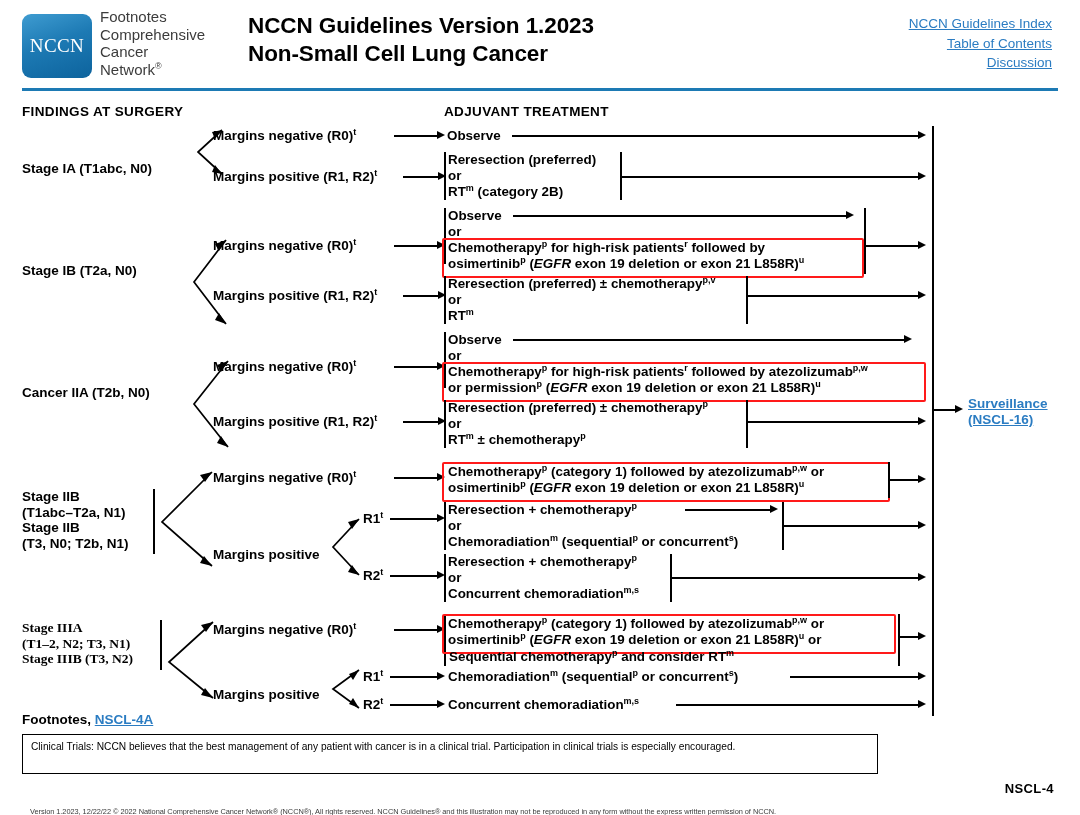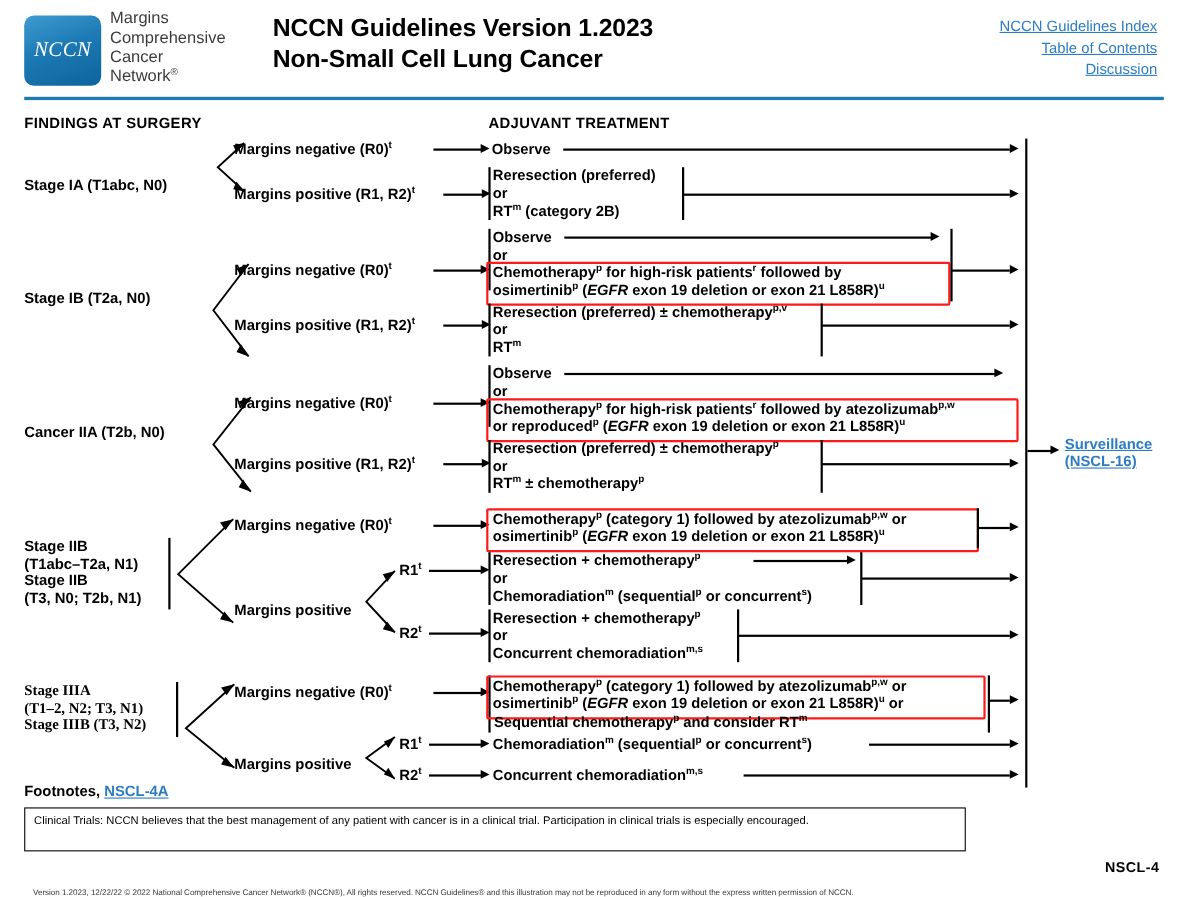--- a/index.html
+++ b/index.html
@@ -7,21 +7,21 @@
     width:1080px;height:815px;background:#ffffff;
     font-family:"Liberation Sans", sans-serif;
     color:#000; position:relative; overflow:hidden;
   }
   .abs{position:absolute;}
 
   
   #header{left:0;top:0;width:1080px;height:92px;}
   #logo-box{left:22px;top:14px;width:70px;height:64px;border-radius:9px;
     background:linear-gradient(160deg,#3f9cd1 0%,#1d7ab4 45%,#0d639d 100%);
-    display:flex;align-items:center;justify-content:center;font-style:italic;}
+    display:flex;align-items:center;justify-content:center;}
   #logo-box .lbl{color:#fff;font-size:19px;letter-spacing:.4px;
     font-family:"Liberation Serif", serif;font-weight:400;}
   #logo-words{left:100px;top:8px;width:150px;line-height:17.5px;
     font-size:15px;color:#3c3c3c;font-weight:400;}
   #logo-words div{white-space:nowrap;}
   #logo-words sup{font-size:9px;}
   #doc-title{left:248px;top:12px;width:520px;font-size:22.5px;font-weight:bold;
     line-height:28px;letter-spacing:-.1px;}
   #header-links{right:28px;top:14px;text-align:right;font-size:13.5px;
     line-height:19.5px;color:#2b7cc2;}
@@ -73,21 +73,21 @@
 </head>
 <body>
 
 <div class="abs" id="header">
 
   <div class="abs" id="logo-box">
     <span class="lbl">NCCN</span>
   </div>
 
   <div class="abs" id="logo-words">
-    <div>Margins</div>
+    <div>Footnotes</div>
     <div>Comprehensive</div>
     <div>Cancer</div>
     <div><span>Network</span><sup>®</sup></div>
   </div>
 
   <div class="abs" id="doc-title">
     <div>NCCN Guidelines Version 1.2023</div>
     <div>Non-Small Cell Lung Cancer</div>
   </div>
 
@@ -196,21 +196,21 @@
 <div class="abs arrow" style="left:438px;top:417px;"></div>
 
 <div class="abs vbar" style="left:444px;top:332px;height:56px;"></div>
 <div class="abs tx" style="left:448px;top:332px;">Observe</div>
 <div class="abs hline" style="left:513px;top:339px;width:392px;"></div>
 <div class="abs arrow" style="left:904px;top:335px;"></div>
 <div class="abs tx" style="left:448px;top:348px;">or</div>
 
 <div class="abs redbox" style="left:442px;top:362px;width:480px;height:36px;"></div>
 <div class="abs tx" style="left:448px;top:364px;"><span>Chemotherapy</span><sup>p</sup><span> for high-risk patients</span><sup>r</sup><span> followed by atezolizumab</span><sup>p,w</sup></div>
-<div class="abs tx" style="left:448px;top:380px;"><span>or reproduced</span><sup>p</sup><span> (</span><i>EGFR</i><span> exon 19 deletion or exon 21 L858R)</span><sup>u</sup></div>
+<div class="abs tx" style="left:448px;top:380px;"><span>or permission</span><sup>p</sup><span> (</span><i>EGFR</i><span> exon 19 deletion or exon 21 L858R)</span><sup>u</sup></div>
 
 <div class="abs vbar" style="left:444px;top:400px;height:48px;"></div>
 <div class="abs tx" style="left:448px;top:400px;"><span>Reresection (preferred) ± chemotherapy</span><sup>p</sup></div>
 <div class="abs tx" style="left:448px;top:416px;">or</div>
 <div class="abs tx" style="left:448px;top:432px;"><span>RT</span><sup>m</sup><span> ± chemotherapy</span><sup>p</sup></div>
 <div class="abs vbar" style="left:746px;top:400px;height:48px;"></div>
 <div class="abs hline" style="left:747px;top:421px;width:171px;"></div>
 <div class="abs arrow" style="left:918px;top:417px;"></div>
 
 <div class="abs stage" style="left:22px;top:489px;">

